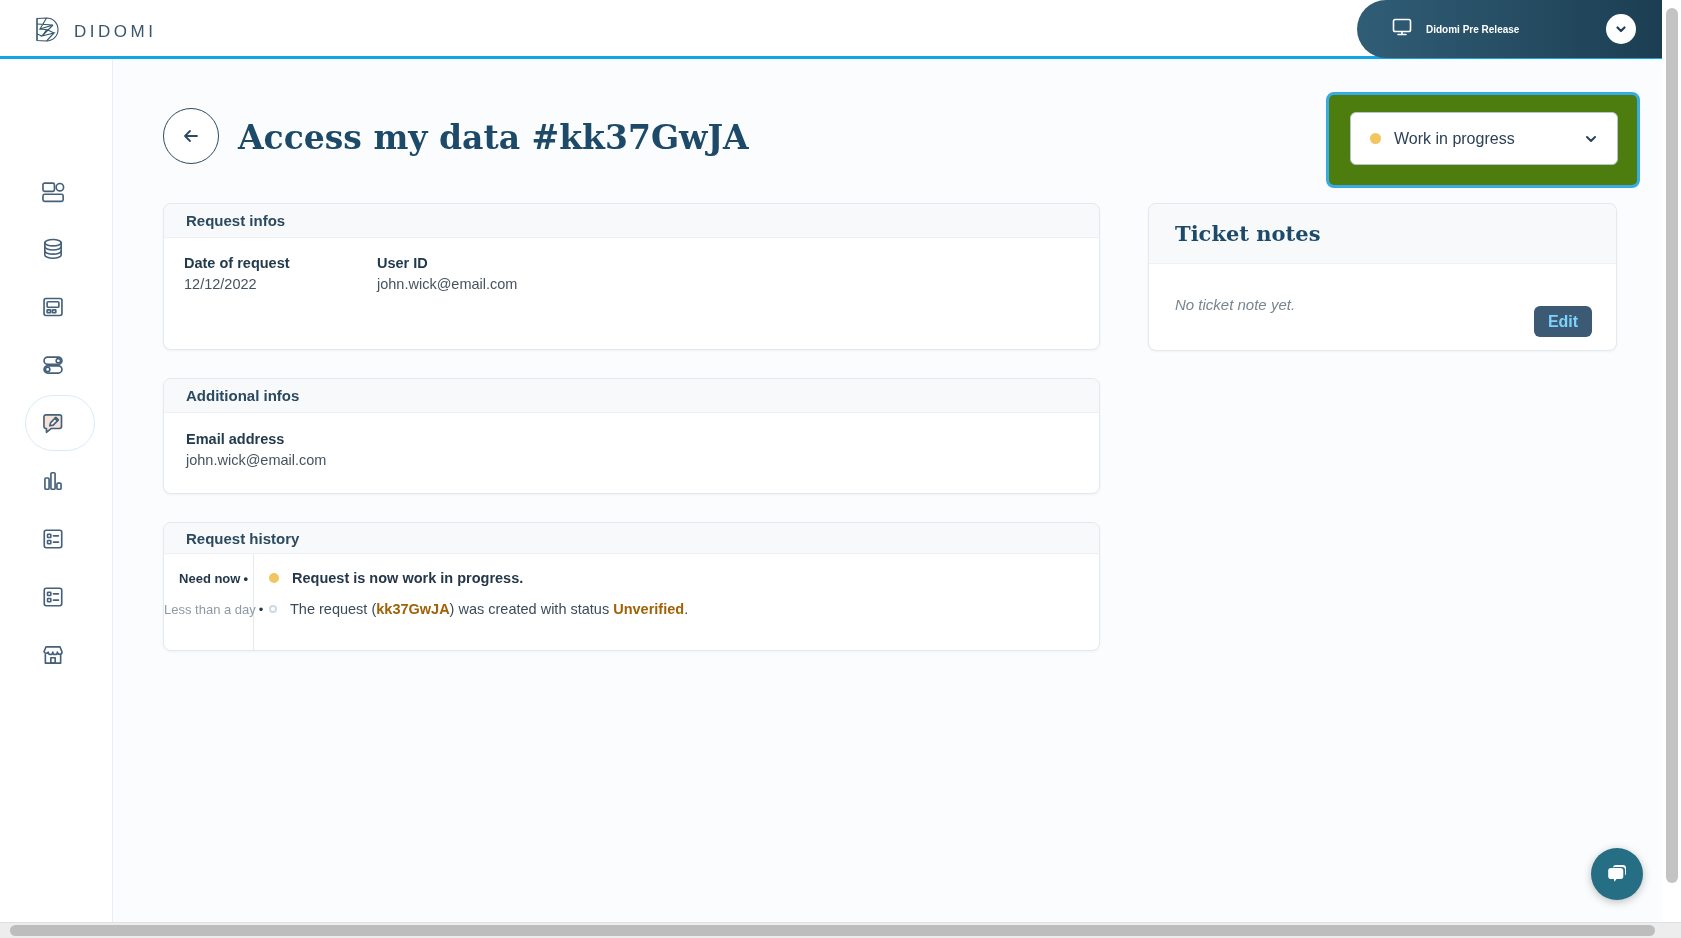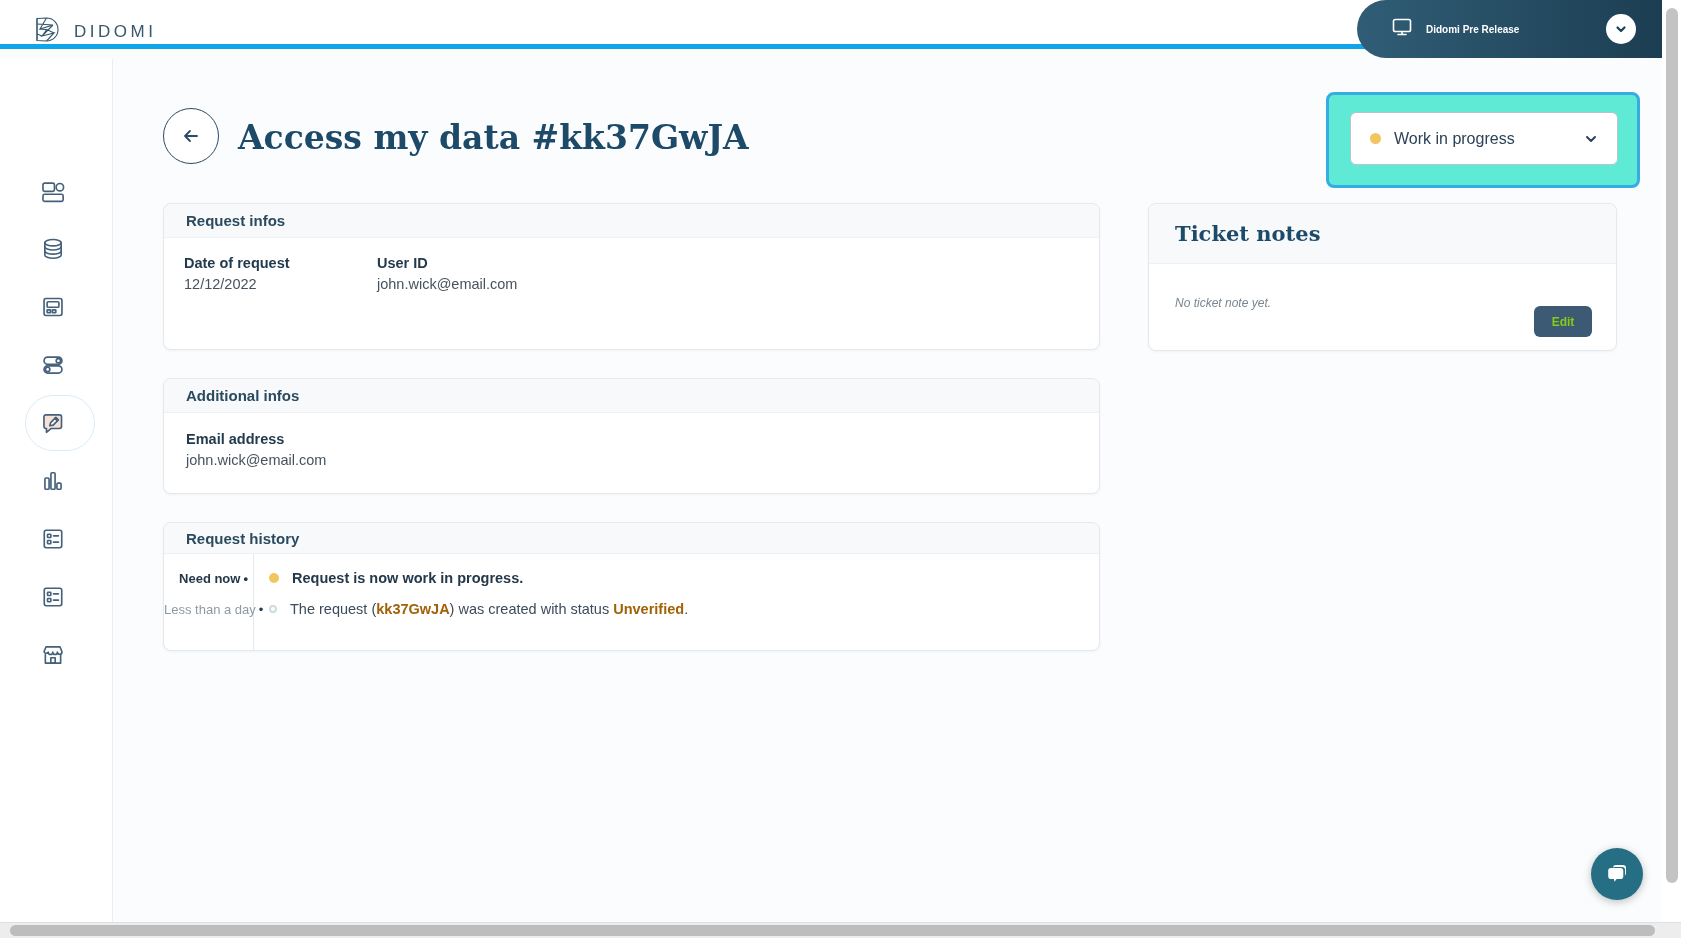--- a/index.html
+++ b/index.html
@@ -1,39 +1,39 @@
 <!DOCTYPE html>
 <html><head>
 <meta charset="utf-8">
 <style>
   * { margin:0; padding:0; box-sizing:border-box; }
   html,body { width:1681px; height:938px; overflow:hidden; }
   body { font-family:"Liberation Sans", sans-serif; background:#fbfcfd; color:#2a4a61; position:relative; }
 
   
-  .topbar { position:absolute; left:0; top:0; width:1681px; height:49px; background:#ffffff; border-bottom:5px solid #0ea5e9; z-index:5; }
+  .topbar { position:absolute; left:0; top:0; width:1681px; height:59px; background:#ffffff; border-bottom:3px solid #0ea5e9; z-index:5; }
   .logo-wrap { position:absolute; left:33px; top:16px; display:flex; align-items:center; gap:14px; }
   .logo-text { font-size:17px; letter-spacing:3.5px; font-weight:500; color:#3a576b; }
   .nav-pills { position:absolute; left:787px; top:13px; display:flex; gap:21px; }
   .pill { height:33px; padding:0 18px; display:flex; align-items:center; border:1px solid #d4e1e9; border-radius:17px; background:#fff; font-size:14px; font-weight:700; color:#2b5671; cursor:pointer; white-space:nowrap; }
   .env-panel { position:absolute; left:1357px; top:0; width:305px; height:58px; border-radius:30px 0 0 30px; background:linear-gradient(90deg,#305d76,#1c3e52); display:flex; align-items:center; padding-left:34px; gap:13px; z-index:6; }
   .env-label { color:#ffffff; font-weight:700; font-size:10px; }
   .env-chevron { position:absolute; right:26px; top:14px; width:30px; height:30px; border-radius:50%; background:#ffffff; display:flex; align-items:center; justify-content:center; cursor:pointer; }
 
   
   .sidebar { position:absolute; left:0; top:59px; width:113px; height:863px; background:#ffffff; border-right:1px solid #e9eef3; z-index:4; }
   .side-item { position:absolute; left:41px; width:24px; height:24px; cursor:pointer; }
   .side-active-pill { position:absolute; left:25px; top:336px; width:70px; height:56px; border:1px solid #d9ecf6; border-radius:28px; background:#ffffff; }
   .side-item svg { stroke:#44607a; fill:none; stroke-width:1.5; stroke-linecap:round; stroke-linejoin:round; }
 
   
   .back-btn { position:absolute; left:163px; top:108px; width:56px; height:56px; border:1px solid #2c4a63; border-radius:50%; background:#fff; display:flex; align-items:center; justify-content:center; cursor:pointer; }
   .page-title { position:absolute; left:238px; top:118px; font-family:"DejaVu Serif", serif; font-weight:700; font-size:33px; color:#1d4a68; }
 
-  .status-box { position:absolute; left:1326px; top:92px; width:314px; height:96px; border:3px solid #36ace2; border-radius:8px; background:#5eead4; }
+  .status-box { position:absolute; left:1326px; top:92px; width:314px; height:96px; border:3px solid #36ace2; border-radius:8px; background:#4d7c0f; }
   .status-select { position:absolute; left:21px; top:17px; width:268px; height:53px; border:1px solid #b8c4cd; border-radius:6px; background:#fff; display:flex; align-items:center; padding:0 17px 0 19px; cursor:pointer; }
   .status-dot { width:11px; height:11px; border-radius:50%; background:#f2c55f; margin-right:13px; flex:none; }
   .status-text { font-size:16px; color:#2c4257; flex:1; }
 
   
   .card { position:absolute; background:#fff; border:1px solid #e4e9ee; border-radius:8px; box-shadow:0 1px 3px rgba(40,60,80,.05); overflow:hidden; }
   .card-head { background:#f7f9fa; border-bottom:1px solid #edf1f5; display:flex; align-items:center; padding-left:22px; font-weight:700; font-size:15px; color:#2b4a60; }
 
   .card-infos { left:163px; top:203px; width:937px; height:147px; }
   .card-infos .card-head { height:34px; }
@@ -61,22 +61,22 @@
   .h-dot { margin-left:21px; width:10px; height:10px; border-radius:50%; flex:none; }
   .h-dot-yellow { background:#f2c55f; }
   .h-dot-gray { width:8px; height:8px; background:#fff; border:2px solid #ccdbe4; }
   .h-text { margin-left:13px; font-size:14.5px; color:#3c4b59; }
   .h-text-strong { color:#24384a; font-weight:700; }
   .h-text b { color:#a16207; }
 
   .card-notes { left:1148px; top:203px; width:469px; height:148px; }
   .card-notes .card-head { height:60px; padding-left:26px; font-family:"DejaVu Serif", serif; font-size:21px; color:#1d4a68; }
   .notes-body { position:relative; height:86px; }
-  .notes-empty { position:absolute; left:26px; top:32px; font-style:italic; font-size:12px; color:#78858f; }
-  .edit-btn { position:absolute; right:24px; bottom:13px; width:58px; height:31px; background:#3c5a74; color:#84cc16; font-weight:700; font-size:12px; border:none; border-radius:6px; display:flex; align-items:center; justify-content:center; cursor:pointer; font-family:"Liberation Sans", sans-serif; }
+  .notes-empty { position:absolute; left:26px; top:32px; font-style:italic; font-size:15px; color:#78858f; }
+  .edit-btn { position:absolute; right:24px; bottom:13px; width:58px; height:31px; background:#3c5a74; color:#7dd3fc; font-weight:700; font-size:16px; border:none; border-radius:6px; display:flex; align-items:center; justify-content:center; cursor:pointer; font-family:"Liberation Sans", sans-serif; }
 
   
   .chat-btn { position:absolute; left:1591px; top:848px; width:52px; height:52px; border-radius:50%; background:#256e84; box-shadow:0 2px 8px rgba(0,0,0,.25); display:flex; align-items:center; justify-content:center; cursor:pointer; z-index:8; }
 
   .vscroll-strip { position:absolute; right:0; top:0; width:19px; height:922px; background:#ffffff; z-index:7; }
   .vscroll-thumb { position:absolute; right:3px; top:8px; width:12px; height:875px; border-radius:6px; background:#c3c3c3; cursor:pointer; }
   .hscroll-track { position:absolute; left:0; bottom:0; width:1681px; height:16px; background:#ededed; border-top:1px solid #e0e0e0; z-index:9; }
   .hscroll-thumb { position:absolute; left:10px; top:2px; width:1645px; height:11px; border-radius:6px; background:#bdbdbd; cursor:pointer; }
 </style>
 </head>

